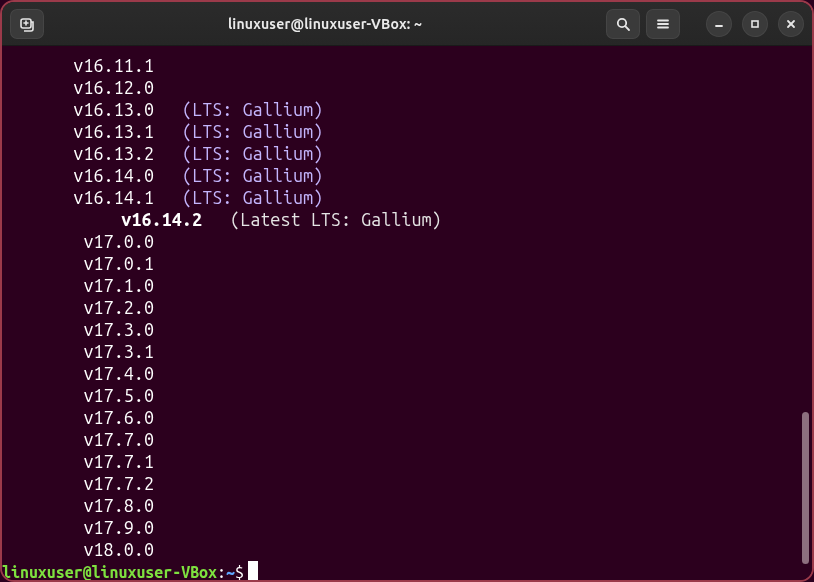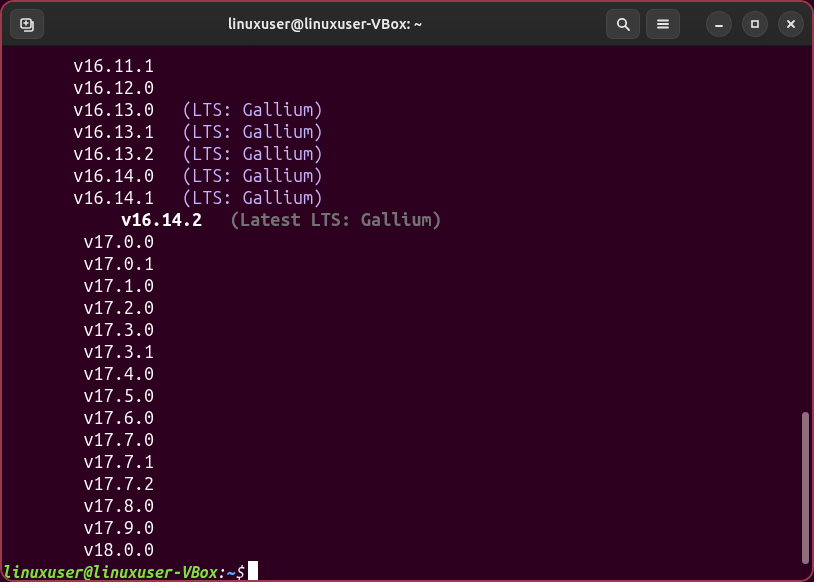--- a/index.html
+++ b/index.html
@@ -107,31 +107,30 @@
     padding: 8px 16px 0 0;
     font-size: 18px;
     line-height: 22px;
     color: #ffffff;
     white-space: pre;
     font-family: "Ubuntu Mono","DejaVu Sans Mono","Liberation Mono",monospace;
   }
   .row { height: 22px; }
   .green     { color: #2bd4a4; font-weight: 600; margin-left: 48px; }
   .lts       { color: #c4b5fd; }
-  .latest    { color: #737373; font-weight: 700; }
+  .latest    { color: #e5e5e5; font-weight: 400; }
   .ver       { color: #ffffff; display:inline-block; width: 152px; text-align: right; }
   .annot     { display:inline-block; padding-left: 28px; }
   .promptline{
     position: absolute;
     left: 0;
     bottom: 0;
     height: 22px;
     display: flex;
     align-items: baseline;
-    font-style: italic;
   }
   .p-user  { color: #7ee13f; font-weight: 700; }
   .p-colon { color: #ffffff; }
   .p-path  { color: #5fa7ff; font-weight: 700; }
   .p-doll  { color: #ffffff; }
   .cursor  {
     display:inline-block;
     width: 10px; height: 20px;
     background: #ffffff;
     margin-left: 4px;

